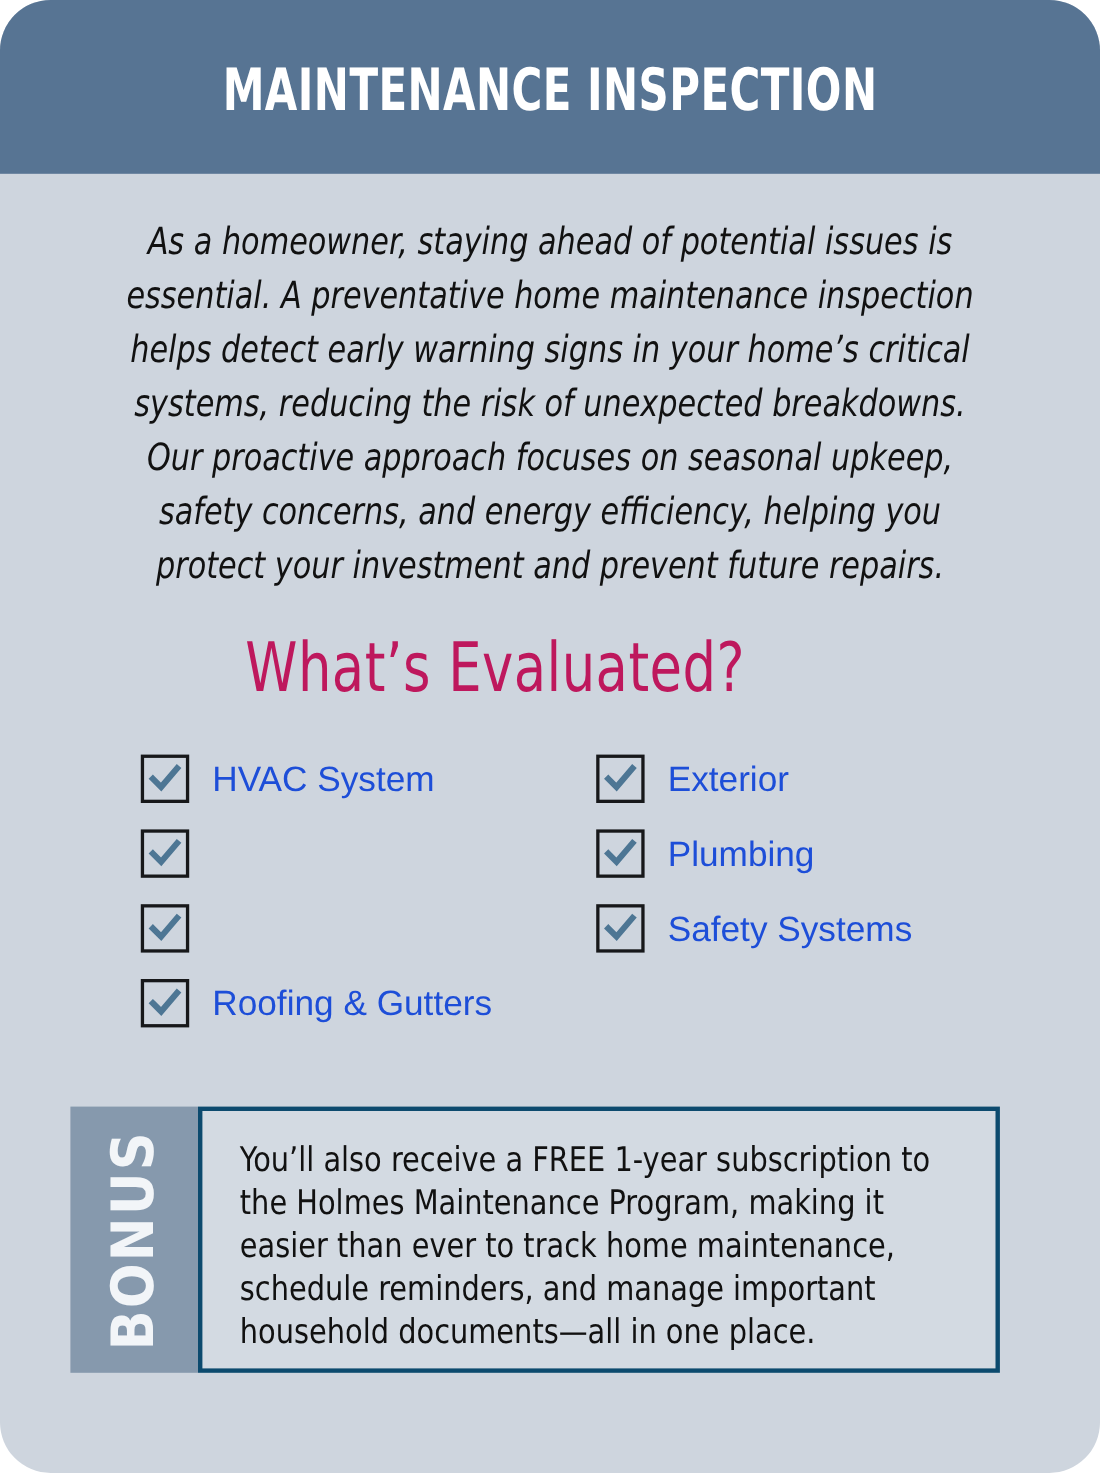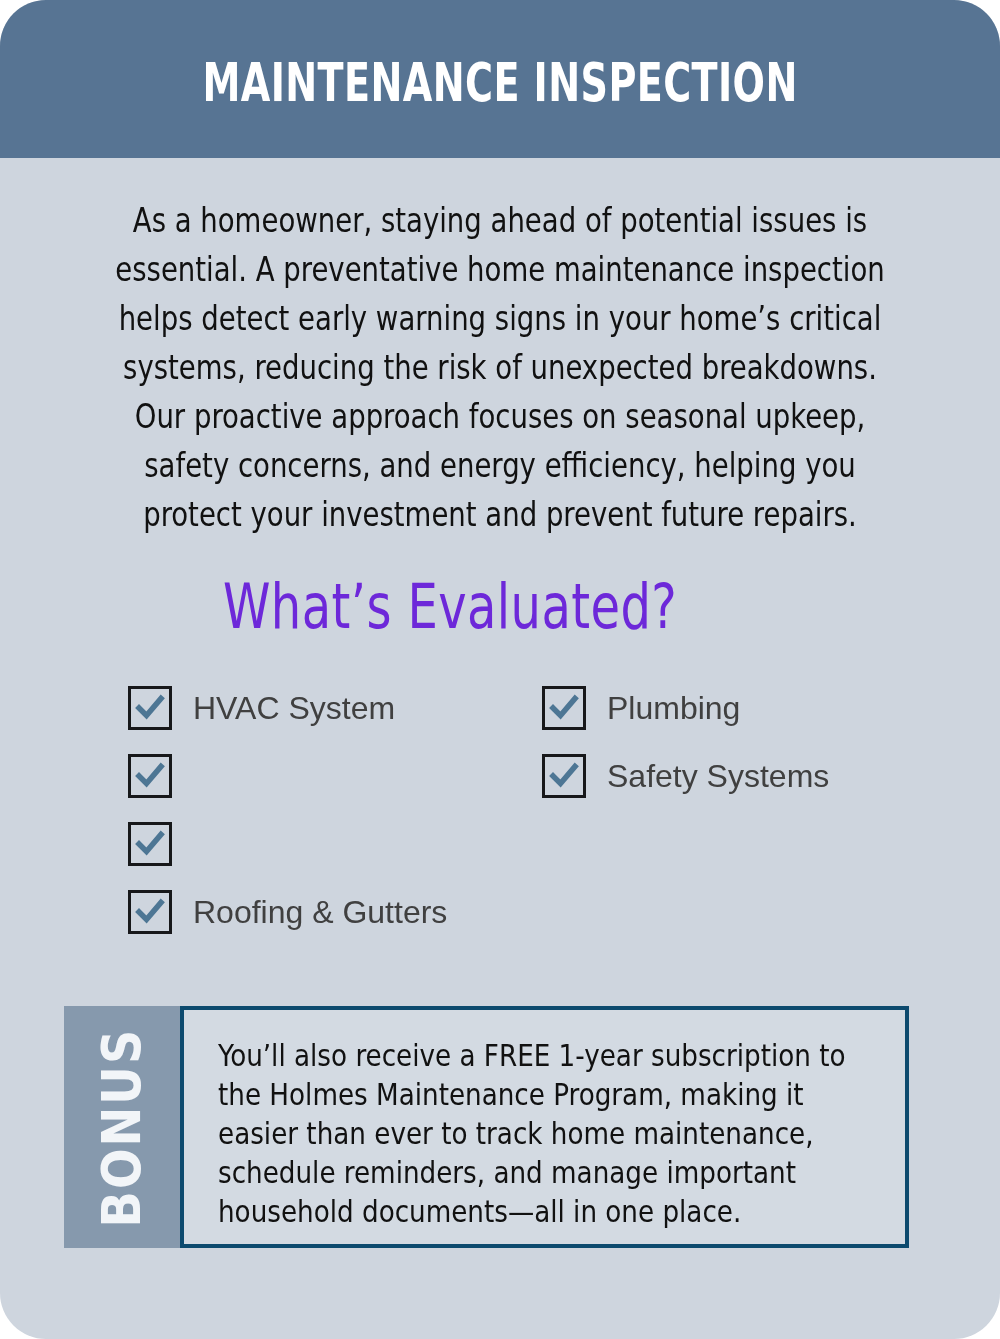--- a/index.html
+++ b/index.html
@@ -56,35 +56,36 @@
   .intro {
     position: absolute;
     left: 60px;
     top: 196px;
     width: 880px;
     text-align: center;
     color: #111111;
     font-family: "Liberation Sans Narrow", "DejaVu Sans Condensed", "Liberation Sans", sans-serif;
     font-size: 34px;
     line-height: 49px;
+    font-style: italic;
   }
   .intro-inner {
     display: inline-block;
     transform: scaleX(0.90);
     transform-origin: center top;
   }
 
   
   .eval-heading {
     position: absolute;
     left: 0;
     top: 572px;
     width: 901px;
     text-align: center;
-    color: #6d28d9;
+    color: #be185d;
     font-family: "Liberation Sans Narrow", "DejaVu Sans Condensed", "Liberation Sans", sans-serif;
     font-weight: 400;
     font-size: 62px;
     line-height: 70px;
     letter-spacing: 0.5px;
   }
   .eval-heading span {
     display: inline-block;
     transform: scaleX(0.86);
     transform-origin: center center;
@@ -123,21 +124,21 @@
     position: absolute;
     left: 3px;
     top: 4px;
     width: 32px;
     height: 30px;
   }
   .check-label {
     margin-left: 21px;
     font-family: "Liberation Sans", sans-serif;
     font-size: 32px;
-    color: #404040;
+    color: #1d4ed8;
     white-space: nowrap;
     line-height: 1;
   }
 
   
   .bonus {
     position: absolute;
     left: 64px;
     top: 1006px;
     width: 845px;
@@ -233,20 +234,28 @@
             <path d="M5 15 L12.5 22.5 L27 5.5" fill="none" stroke="#4d7694" stroke-width="5.5" stroke-linecap="square" stroke-linejoin="miter"></path>
           </svg>
         </div>
         <div class="check-label">Roofing &amp; Gutters</div>
       </div>
 
     </div>
 
     <div class="check-col right">
 
+      <div class="check-item">
+        <div class="checkbox">
+          <svg viewBox="0 0 32 30" aria-hidden="true">
+            <path d="M5 15 L12.5 22.5 L27 5.5" fill="none" stroke="#4d7694" stroke-width="5.5" stroke-linecap="square" stroke-linejoin="miter"></path>
+          </svg>
+        </div>
+        <div class="check-label">Exterior</div>
+      </div>
 
       <div class="check-item">
         <div class="checkbox">
           <svg viewBox="0 0 32 30" aria-hidden="true">
             <path d="M5 15 L12.5 22.5 L27 5.5" fill="none" stroke="#4d7694" stroke-width="5.5" stroke-linecap="square" stroke-linejoin="miter"></path>
           </svg>
         </div>
         <div class="check-label">Plumbing</div>
       </div>
 

